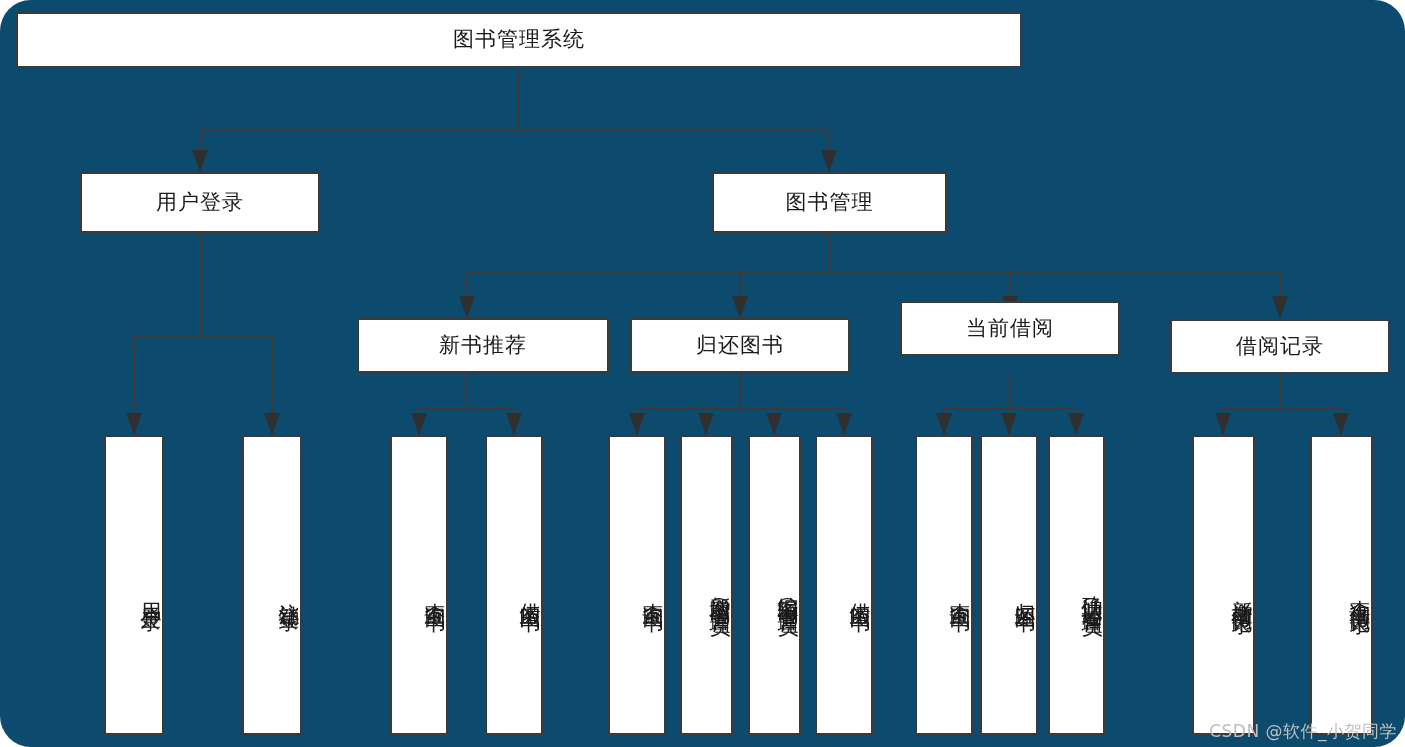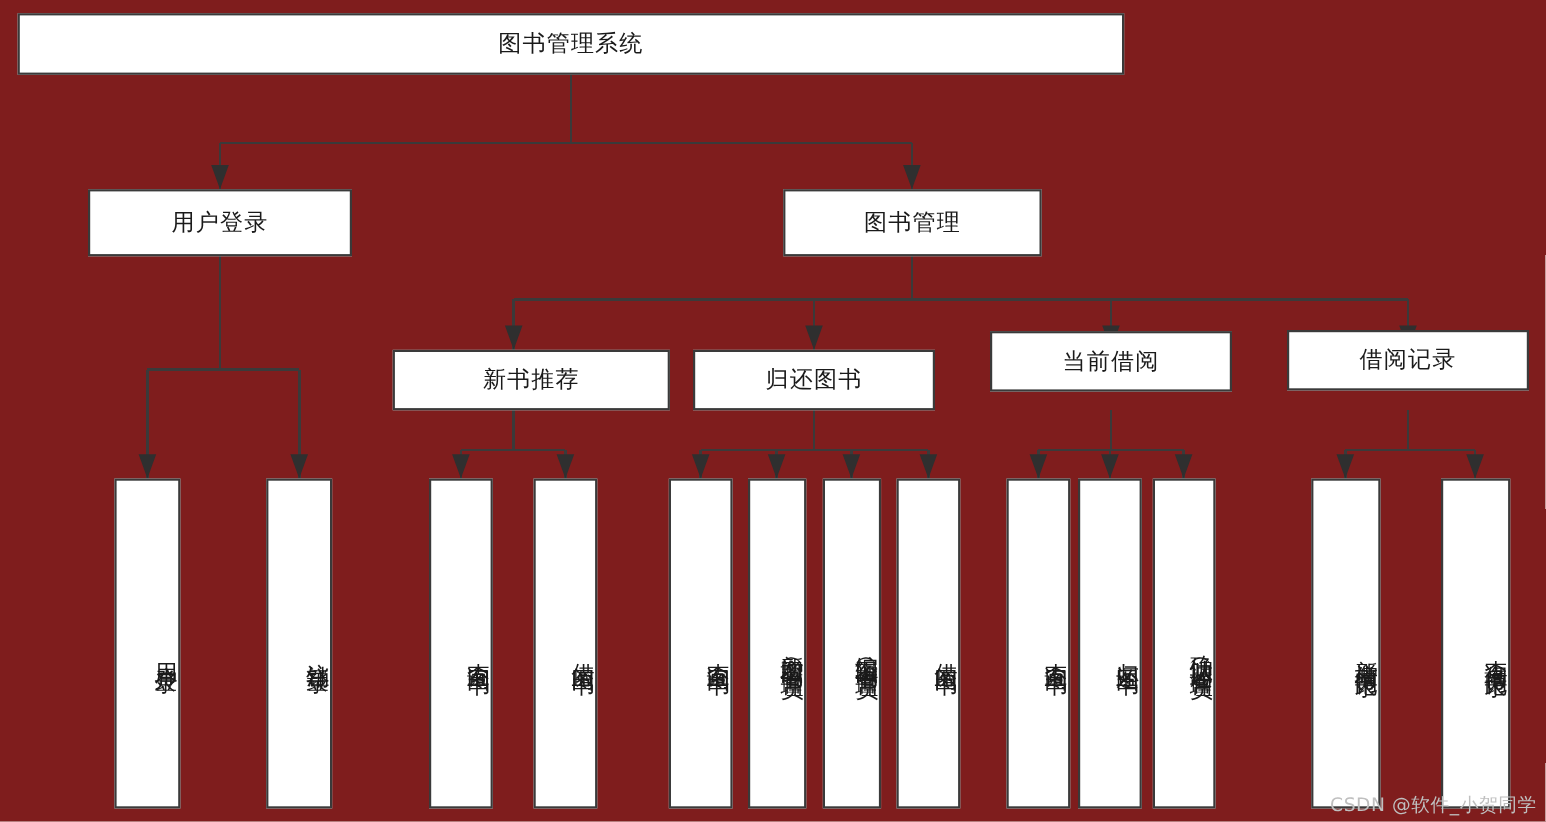--- a/index.html
+++ b/index.html
@@ -8,22 +8,23 @@
     padding: 0;
     background: #ffffff;
   }
   body {
     font-family: "DejaVu Sans", "Liberation Sans", sans-serif;
   }
   #canvas {
     position: relative;
     width: 1405px;
     height: 747px;
-    background: #7f1d1d;
+    background: #0c4a6e;
     overflow: hidden;
+    border-radius: 31px;
   }
   #edges {
     position: absolute;
     left: 0;
     top: 0;
     width: 1405px;
     height: 747px;
     pointer-events: none;
   }
   .node {
@@ -144,21 +145,21 @@
       </div>
       <div class="node horiz" style="left: 357px; top: 318px; width: 252px; height: 55px;">
         <span class="nlabel">新书推荐</span>
       </div>
       <div class="node horiz" style="left: 630px; top: 318px; width: 220px; height: 55px;">
         <span class="nlabel">归还图书</span>
       </div>
       <div class="node horiz" style="left: 900px; top: 301px; width: 220px; height: 55px;">
         <span class="nlabel">当前借阅</span>
       </div>
-      <div class="node horiz" style="left: 1170px; top: 300px; width: 220px; height: 55px; text-align: right;">
+      <div class="node horiz" style="left: 1170px; top: 319px; width: 220px; height: 55px; text-align: right;">
         <span class="nlabel">借阅记录</span>
       </div>
       <div class="node vert" style="left: 104px; top: 435px; width: 60px; height: 300px;">
         <span class="nlabel">用户登录</span>
       </div>
       <div class="node vert" style="left: 242px; top: 435px; width: 60px; height: 300px;">
         <span class="nlabel">注销登录</span>
       </div>
       <div class="node vert" style="left: 390px; top: 435px; width: 58px; height: 300px;">
         <span class="nlabel">查询图书</span>

